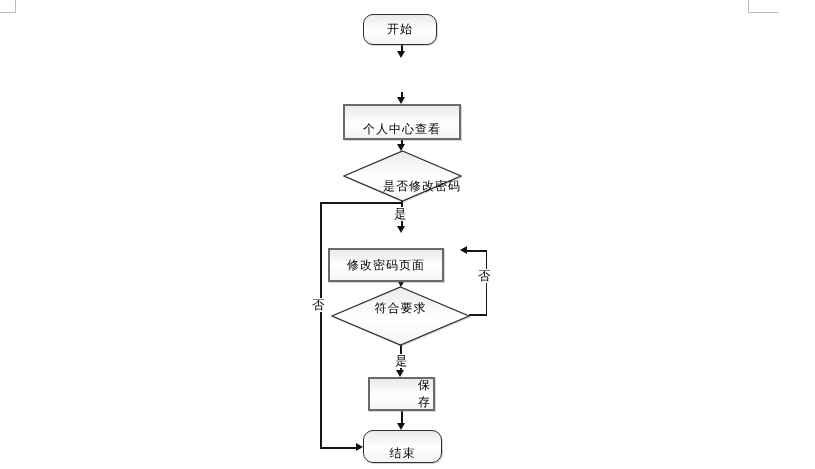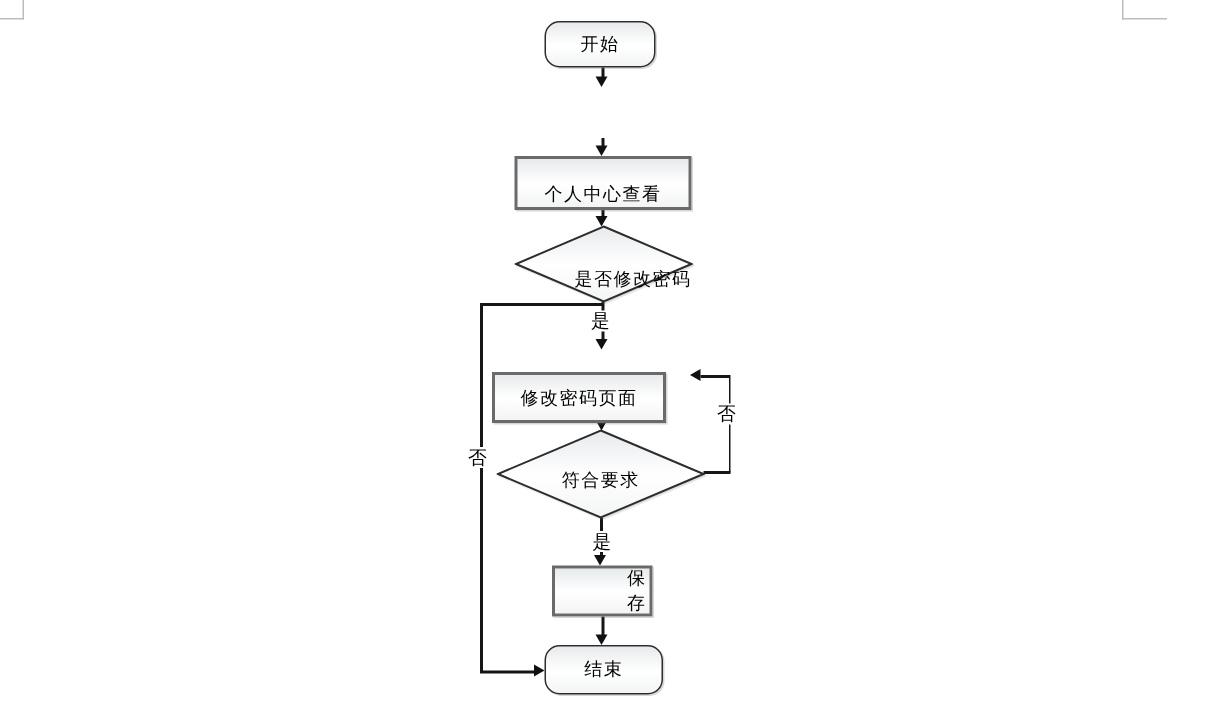--- a/index.html
+++ b/index.html
@@ -48,21 +48,21 @@
     position:absolute;z-index:4;background:#ffffff;
     font-size:12.5px;color:#000;padding:0 1px;line-height:14px;
   }
 
   
   #n-start   {left:363px;top:14px; width:74px; height:31px;}
   #n-main    {left:362px;top:58px; width:81px; height:34px;}
   #n-center  {left:343px;top:104px;width:118px;height:36px;align-items:flex-end;}
   #n-chpwd   {left:328px;top:234px;width:116px;height:34px;margin-top:14px;}
   #n-save    {left:368px;top:377px;width:67px; height:34px;padding-left:48px;}
-  #n-end     {left:363px;top:430px;width:79px; height:33px;}
+  #n-end     {left:363px;top:430px;width:79px; height:33px;align-items:flex-end;}
   #d1        {left:343px;top:150px;}
   #d2        {left:331px;top:286px;}
   #d1-label  {left:344px;top:179px;width:117px;text-align:right;}
   #d2-label  {left:325px;top:301px;width:151px;}
 </style>
 </head>
 <body>
 
 <div id="canvas">
 
@@ -131,21 +131,21 @@
     <defs>
       <linearGradient id="gradD2" x1="0" y1="0" x2="0" y2="1">
         <stop offset="0%" stop-color="#e7eaec"></stop>
         <stop offset="52%" stop-color="#ffffff"></stop>
         <stop offset="100%" stop-color="#f3f4f5"></stop>
       </linearGradient>
     </defs>
     <polygon points="69.5,1 138,30 69.5,59 1,30" fill="url(#gradD2)" stroke="#2d2d2d" stroke-width="1.3"></polygon>
   </svg>
   <div id="d2-label" class="diamond-label">
-    <span style="display:block;margin-top:12px;">符合要求</span>
+    <span style="display:block;">符合要求</span>
   </div>
 
   <div id="n-save" class="node process">
     <span>保存</span>
   </div>
 
   <div id="n-end" class="node terminator">
     <span>结束</span>
   </div>
 

